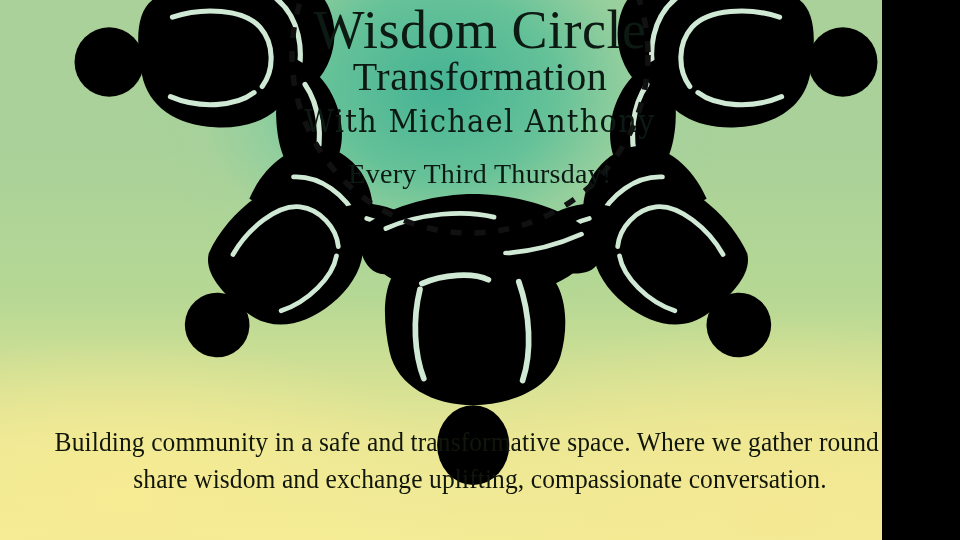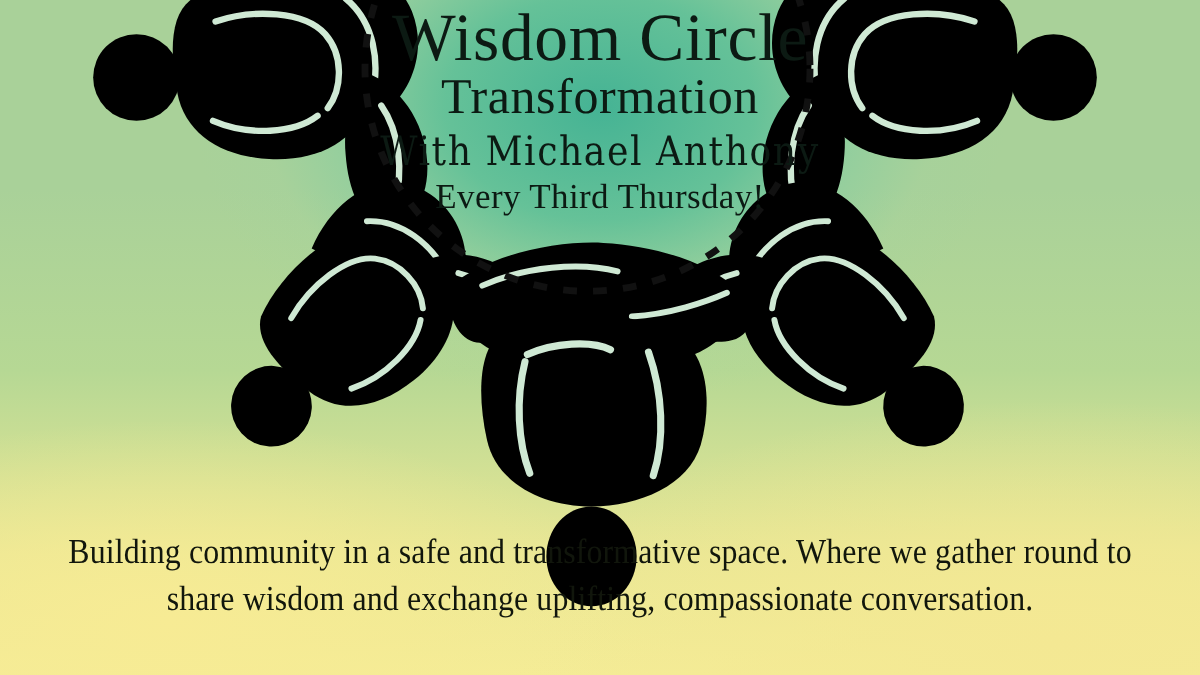--- a/index.html
+++ b/index.html
@@ -2,24 +2,25 @@
 <html><head>
 <meta charset="utf-8">
 <style>
   html, body {
     margin: 0;
     padding: 0;
     background: #000;
   }
   #poster {
     position: relative;
-    width: 960px;
+    width: 859px;
     height: 540px;
     overflow: hidden;
     font-family: "Liberation Serif", serif;
+    padding-left: 23px;
   }
 
   
   .bg-base {
     position: absolute;
     inset: 0;
     background:
       radial-gradient(ellipse 62% 48% at 14% 92%, #f7eb94 0%, rgba(247,235,148,0) 62%),
       radial-gradient(ellipse 70% 55% at 88% 95%, #f4e893 0%, rgba(244,232,147,0) 65%),
       linear-gradient(180deg, #a9d199 0%, #a9d199 28%, #b6d894 55%, #e9e795 82%, #f4ec96 100%);
@@ -76,21 +77,21 @@
     margin-top: 8px;
     font-family: "DejaVu Serif", serif;
     font-size: 29px;
     font-weight: 400;
     letter-spacing: 1.2px;
     transform: scaleY(1.12);
     transform-origin: center top;
   }
   .schedule {
     display: block;
-    margin-top: 10px;
+    margin-top: 26px;
     font-family: "Liberation Serif", serif;
     font-size: 28px;
     font-weight: 400;
     letter-spacing: 0.3px;
   }
 
   .tagline {
     position: absolute;
     left: 42px;
     top: 423px;

